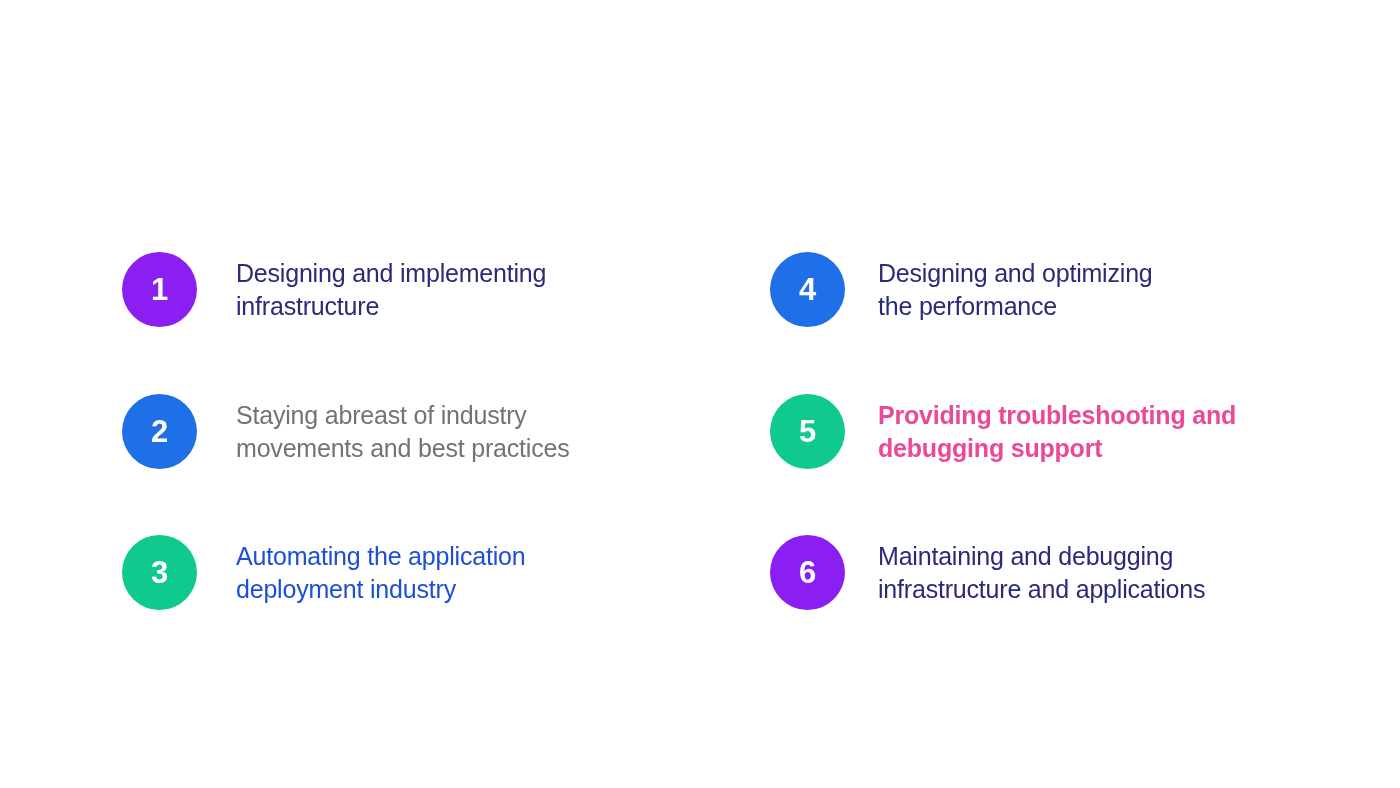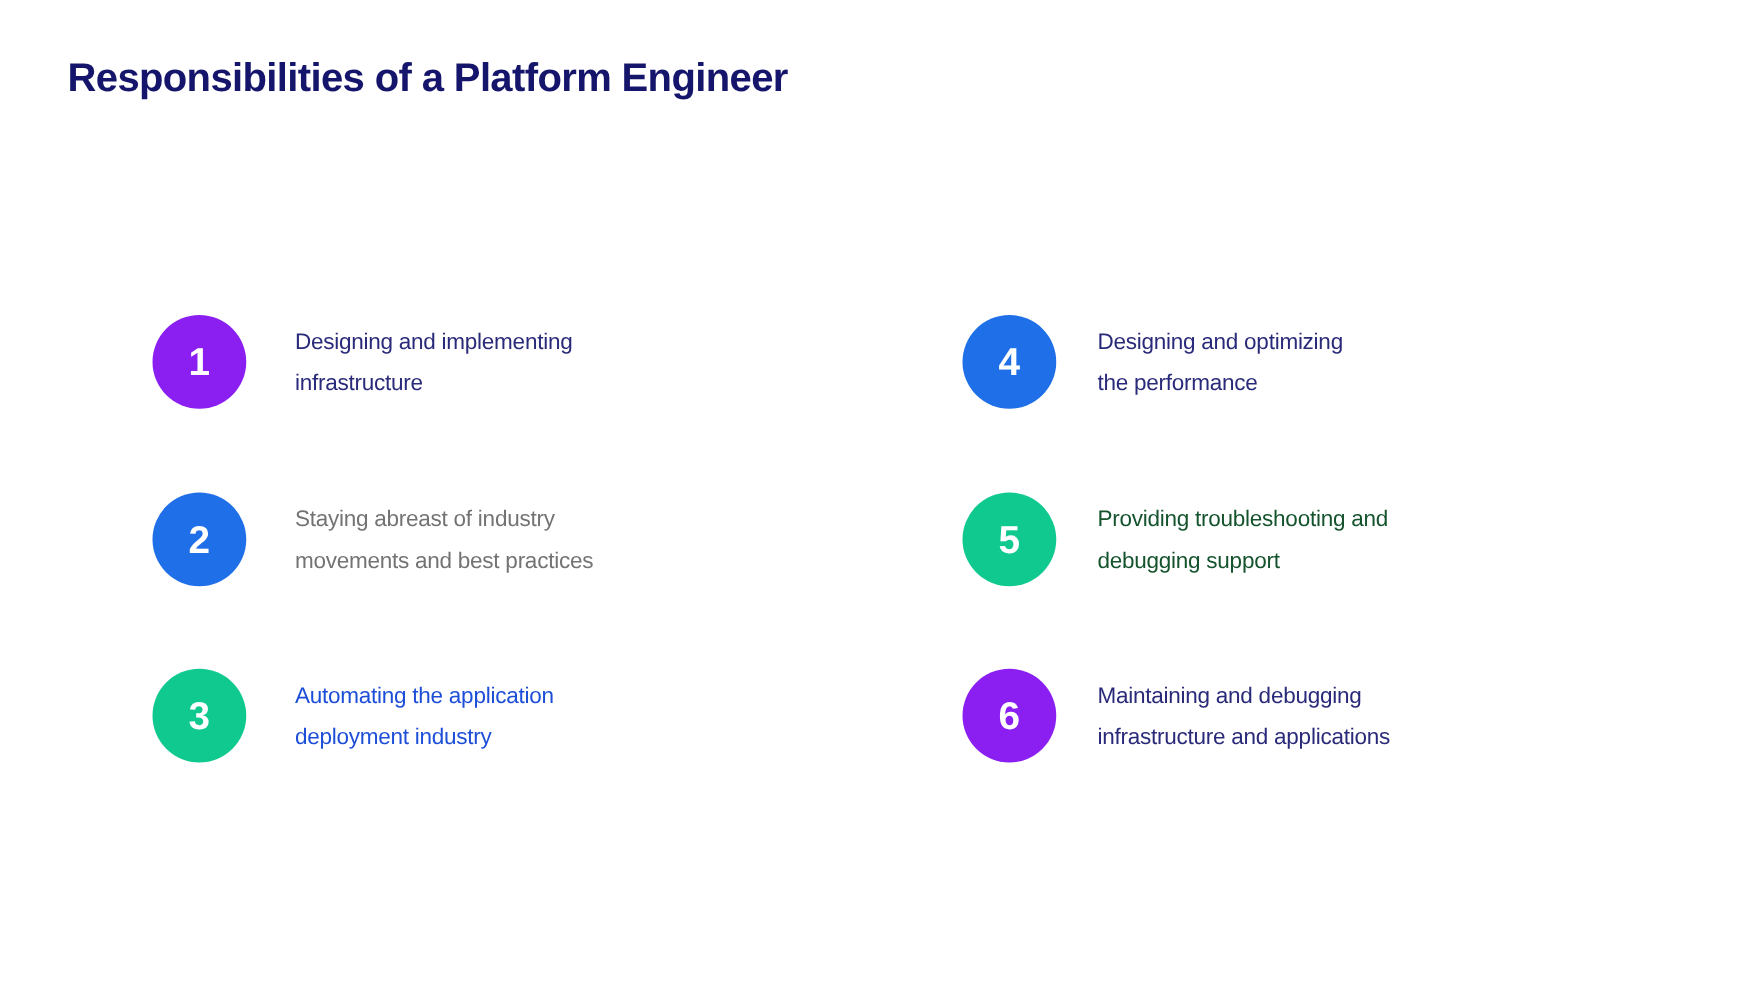--- a/index.html
+++ b/index.html
@@ -38,38 +38,37 @@
     height: 75px;
     border-radius: 50%;
     display: flex;
     align-items: center;
     justify-content: center;
     color: #ffffff;
     font-size: 31px;
     font-weight: bold;
   }
   .text {
-    font-size: 18px;
+    font-size: 25px;
     line-height: 33px;
     letter-spacing: -0.2px;
     white-space: nowrap;
   }
   
   .row-1 { top: 252px; }
   .row-2 { top: 394px; }
   .row-3 { top: 535px; }
   .col-left  { left: 122px; }
   .col-right { left: 770px; }
 </style>
 </head>
 <body>
 
 <div class="canvas">
 
-  <div class="title" style="color: rgb(21, 21, 107);">Responsibilities of a Platform Engineer</div>
 
   <div class="item col-left row-1">
     <div class="badge" style="background-color: rgb(139, 31, 242);">1</div>
     <div class="text" style="color: rgb(42, 42, 122);">
       <div>Designing and implementing</div>
       <div>infrastructure</div>
     </div>
   </div>
 
   <div class="item col-left row-2">
@@ -91,21 +90,21 @@
   <div class="item col-right row-1">
     <div class="badge" style="background-color: rgb(31, 111, 232);">4</div>
     <div class="text" style="color: rgb(42, 42, 122);">
       <div>Designing and optimizing</div>
       <div>the performance</div>
     </div>
   </div>
 
   <div class="item col-right row-2">
     <div class="badge" style="background-color: rgb(15, 201, 143);">5</div>
-    <div class="text" style="color: #14532d;">
+    <div class="text" style="color: #ec4899; font-weight: bold;">
       <div>Providing troubleshooting and</div>
       <div>debugging support</div>
     </div>
   </div>
 
   <div class="item col-right row-3">
     <div class="badge" style="background-color: rgb(139, 31, 242);">6</div>
     <div class="text" style="color: rgb(42, 42, 122);">
       <div>Maintaining and debugging</div>
       <div>infrastructure and applications</div>

